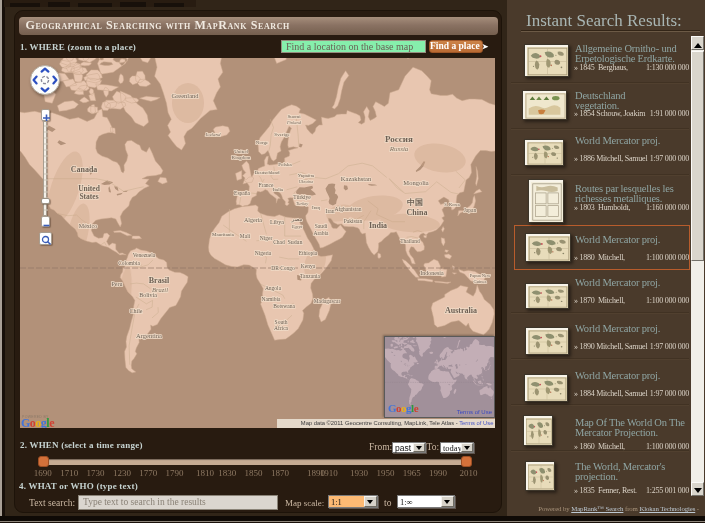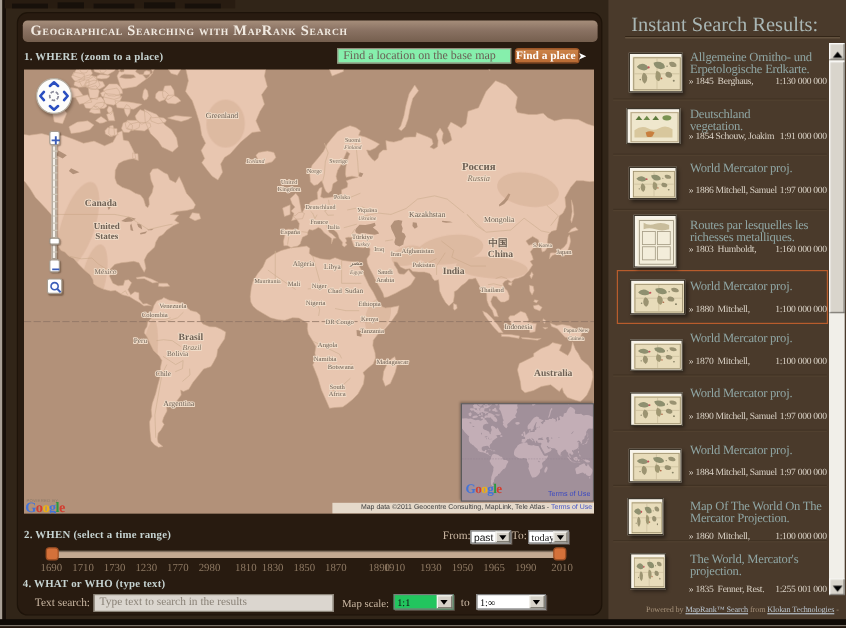--- a/index.html
+++ b/index.html
@@ -204,38 +204,38 @@
   </div>
 
 <div class="abs" style="left:43px;top:458.5px;width:423px;height:6px;background:#c4aa92;border-radius:2px;box-shadow:0 1px 1px rgba(0,0,0,.4) inset"></div>
 <div class="abs" style="left:37.5px;top:455.5px;width:11px;height:11px;background:#d4713a;border:1px solid #9d4f24;border-radius:3px"></div>
 <div class="abs" style="left:460.5px;top:455.5px;width:11px;height:11px;background:#d4713a;border:1px solid #9d4f24;border-radius:3px"></div>
 <div style="position:absolute;left:29.8px;top:468px;width:26px;text-align:center;font-family:'Liberation Serif',serif;font-size:9px;color:#8e7963">1690</div>
 <div style="position:absolute;left:56.2px;top:468px;width:26px;text-align:center;font-family:'Liberation Serif',serif;font-size:9px;color:#8e7963">1710</div>
 <div style="position:absolute;left:82.5px;top:468px;width:26px;text-align:center;font-family:'Liberation Serif',serif;font-size:9px;color:#8e7963">1730</div>
 <div style="position:absolute;left:108.9px;top:468px;width:26px;text-align:center;font-family:'Liberation Serif',serif;font-size:9px;color:#8e7963">1230</div>
 <div style="position:absolute;left:135.2px;top:468px;width:26px;text-align:center;font-family:'Liberation Serif',serif;font-size:9px;color:#8e7963">1770</div>
-<div style="position:absolute;left:161.6px;top:468px;width:26px;text-align:center;font-family:'Liberation Serif',serif;font-size:9px;color:#8e7963">2980</div>
+<div style="position:absolute;left:161.6px;top:468px;width:26px;text-align:center;font-family:'Liberation Serif',serif;font-size:9px;color:#8e7963">1790</div>
 <div style="position:absolute;left:187.9px;top:468px;width:26px;text-align:right;font-family:'Liberation Serif',serif;font-size:9px;color:#8e7963">1810</div>
 <div style="position:absolute;left:214.2px;top:468px;width:26px;text-align:center;font-family:'Liberation Serif',serif;font-size:9px;color:#8e7963">1830</div>
 <div style="position:absolute;left:240.6px;top:468px;width:26px;text-align:center;font-family:'Liberation Serif',serif;font-size:9px;color:#8e7963">1850</div>
 <div style="position:absolute;left:266.9px;top:468px;width:26px;text-align:center;font-family:'Liberation Serif',serif;font-size:9px;color:#8e7963">1870</div>
 <div style="position:absolute;left:299px;top:468px;width:26px;text-align:right;font-family:'Liberation Serif',serif;font-size:9px;color:#8e7963">1890</div>
 <div style="position:absolute;left:319.7px;top:468px;width:26px;font-family:Liberation Serif, serif;font-size:9px;color:#8e7963">1910</div>
 <div style="position:absolute;left:346.0px;top:468px;width:26px;text-align:center;font-family:'Liberation Serif',serif;font-size:9px;color:#8e7963">1930</div>
 <div style="position:absolute;left:372.4px;top:468px;width:26px;text-align:center;font-family:'Liberation Serif',serif;font-size:9px;color:#8e7963">1950</div>
 <div style="position:absolute;left:398.7px;top:468px;width:26px;text-align:center;font-family:'Liberation Serif',serif;font-size:9px;color:#8e7963">1965</div>
 <div style="position:absolute;left:425.1px;top:468px;width:26px;text-align:center;font-family:'Liberation Serif',serif;font-size:9px;color:#8e7963">1990</div>
 <div style="position:absolute;left:451.4px;top:468px;width:26px;text-align:right;font-family:'Liberation Serif',serif;font-size:9px;color:#8e7963">2010</div>
 
 <div class="abs" style="left:19px;top:481px;font-family:'Liberation Serif',serif;font-weight:bold;font-size:9px;letter-spacing:0.2px;color:#c6d3d1">4. WHAT or WHO (type text)</div>
 <div class="abs" style="left:29px;top:498px;font-family:'Liberation Serif',serif;font-size:9.5px;color:#cbb8a3">Text search:</div>
 <div class="abs" style="left:78px;top:495px;width:200px;height:15px;background:#dbd6cf;border:1px solid #8b8478;font-family:'Liberation Serif',serif;font-size:9.5px;line-height:13px;color:#8a8277;padding-left:4px">Type text to search in the results</div>
 <div class="abs" style="left:285px;top:498px;font-family:'Liberation Serif',serif;font-size:9px;color:#cbb8a3">Map scale:</div>
-<div style="position:absolute;left:328px;top:495px;width:50px;height:12.5px;background:#22c55e;border:1px solid #7b7b7b;box-shadow:1px 1px 0 rgba(255,255,255,.25)">
+<div style="position:absolute;left:328px;top:495px;width:50px;height:12.5px;background:#fdba74;border:1px solid #7b7b7b;box-shadow:1px 1px 0 rgba(255,255,255,.25)">
     <div style="position:absolute;left:2px;top:0;font-family:'Liberation Serif',serif;font-size:8.5px;line-height:12.5px;color:#111">1:1</div>
     <div style="position:absolute;right:0px;top:0px;bottom:0px;width:13.5px;background:#d6d2c9;border:1px solid;border-color:#f5f4f0 #6e6b62 #6e6b62 #f5f4f0">
       <div style="position:absolute;left:50%;top:50%;margin:-1.5px 0 0 -3.5px;width:0;height:0;border:3.5px solid transparent;border-top:4px solid #000"></div>
     </div>
   </div>
 <div class="abs" style="left:384px;top:498px;font-family:'Liberation Serif',serif;font-size:9.5px;color:#cbb8a3">to</div>
 <div style="position:absolute;left:397px;top:495px;width:58px;height:12.5px;background:#fff;border:1px solid #7b7b7b;box-shadow:1px 1px 0 rgba(255,255,255,.25)">
     <div style="position:absolute;left:2px;top:0;font-family:'Liberation Serif',serif;font-size:8.5px;line-height:12.5px;color:#111">1:∞</div>
     <div style="position:absolute;right:0px;top:0px;bottom:0px;width:13.5px;background:#d6d2c9;border:1px solid;border-color:#f5f4f0 #6e6b62 #6e6b62 #f5f4f0">
       <div style="position:absolute;left:50%;top:50%;margin:-1.5px 0 0 -3.5px;width:0;height:0;border:3.5px solid transparent;border-top:4px solid #000"></div>

